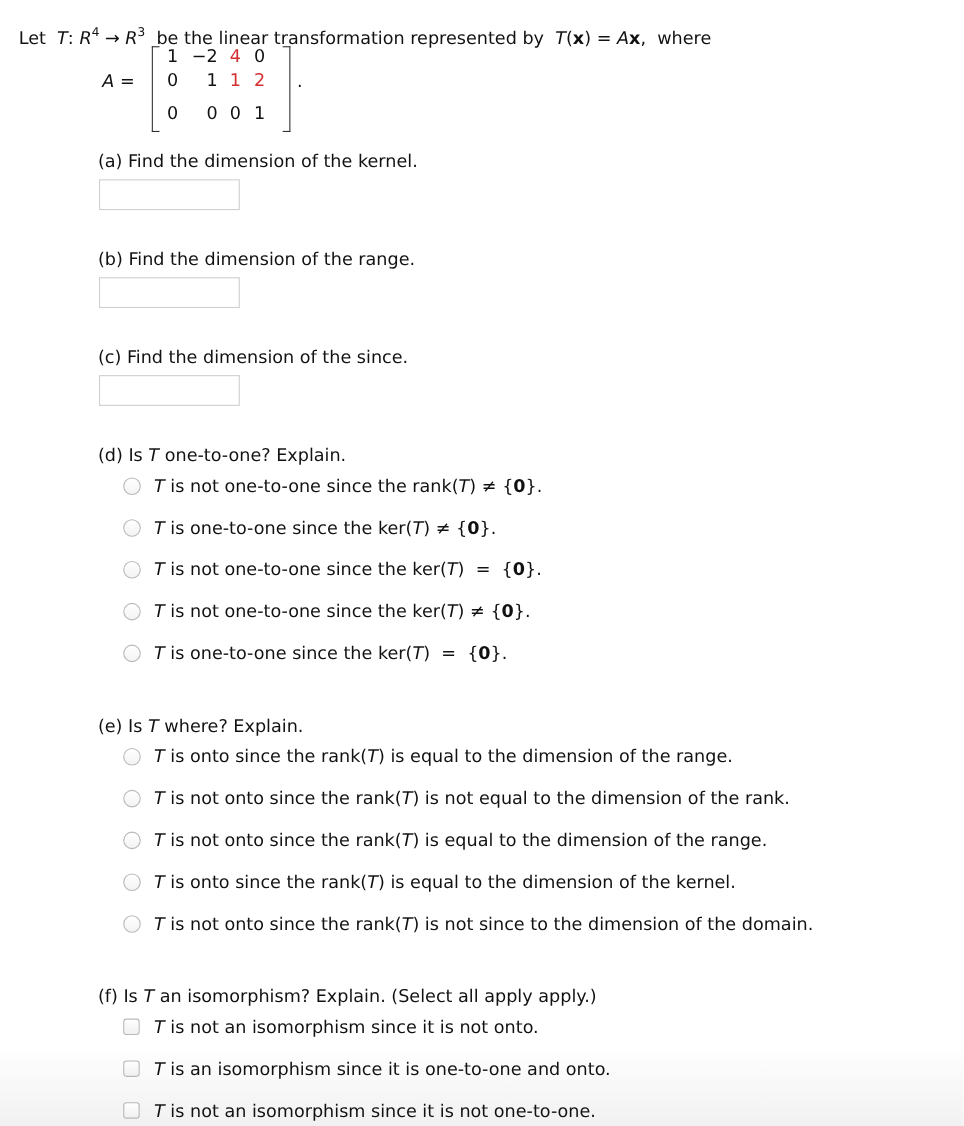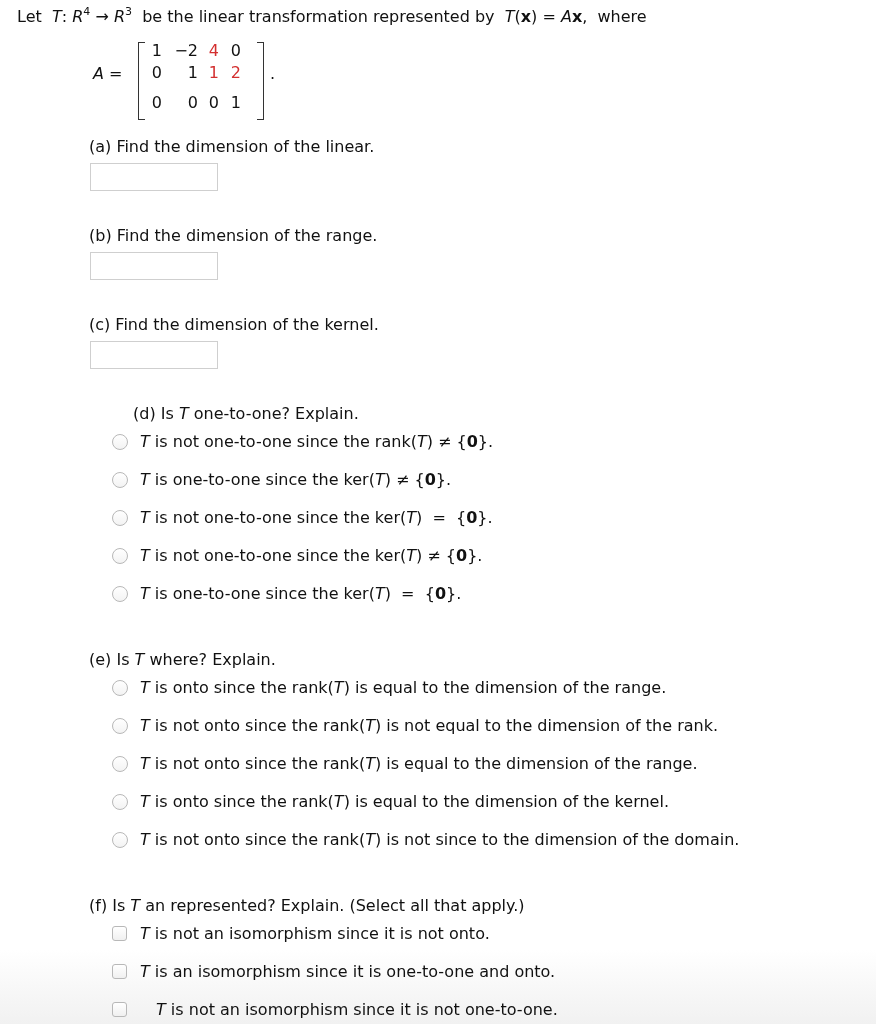--- a/index.html
+++ b/index.html
@@ -15,21 +15,21 @@
     font-family: "DejaVu Sans", sans-serif;
     font-size: 16px;
     color: #111;
   }
   .abs { position: absolute; white-space: nowrap; }
   .it { font-style: italic; }
   .b { font-weight: bold; }
   sup { font-size: 11px; vertical-align: 7px; line-height: 0; }
 
   
-  #intro { left: 17px; top: 7px; }
+  #intro { left: 17px; top: 25px; }
 
   
   #mat-label { left: 93px; top: 64px; }
   #matrix { left: 138px; top: 40px; width: 130px; height: 80px; }
   .brk {
     position: absolute; top: 2px; width: 6px; height: 76px;
     border-top: 1.5px solid #333; border-bottom: 1.5px solid #333;
   }
   .brk.l { left: 0; border-left: 1.5px solid #333; }
   .brk.r { right: 4px; border-right: 1.5px solid #333; }
@@ -83,30 +83,30 @@
   <span class="cell red" style="left:57px; top:23px;">1</span>
   <span class="cell red" style="left:79px; top:23px;">2</span>
 
   <span class="cell" style="left:0px; top:53px;">0</span>
   <span class="cell" style="left:36px; top:53px;">0</span>
   <span class="cell" style="left:57px; top:53px;">0</span>
   <span class="cell" style="left:79px; top:53px;">1</span>
 </div>
 <div id="mat-period" class="abs">.</div>
 
-<div class="abs q" style="top:137px;">(a) Find the dimension of the linear.</div>
+<div class="abs q" style="top:137px;">(a) Find the dimension of the kernel.</div>
 <input class="ansbox" style="top: 163px;" type="text" value="">
 
 <div class="abs q" style="top:226px;text-align:right;">(b) Find the dimension of the range.</div>
 <input class="ansbox" style="top: 252px;" type="text" value="">
 
-<div class="abs q" style="top:315px;">(c) Find the dimension of the kernel.</div>
+<div class="abs q" style="top:315px;">(c) Find the dimension of the since.</div>
 <input class="ansbox" style="top: 341px;" type="text" value="">
 
-<div class="abs q" style="top:404px;margin-left:44px;">
+<div class="abs q" style="top:404px;">
   <span style="white-space:pre">(d) Is </span><span class="it">T</span><span style="white-space:pre"> one-to-one? Explain.</span>
 </div>
 
 <div class="abs opt" style="top:432px;">
   <span class="radio"></span>
   <span style="white-space:pre"><span class="it">T</span><span> is not one-to-one since the rank(</span><span class="it">T</span><span>) ≠ {</span><span class="b">0</span><span>}.</span></span>
 </div>
 <div class="abs opt" style="top:470px;align-items:center;">
   <span class="radio"></span>
   <span style="white-space:pre"><span class="it">T</span><span> is one-to-one since the ker(</span><span class="it">T</span><span>) ≠ {</span><span class="b">0</span><span>}.</span></span>
@@ -143,27 +143,27 @@
 <div class="abs opt" style="top:792px;">
   <span class="radio"></span>
   <span style="white-space:pre"><span class="it">T</span><span> is onto since the rank(</span><span class="it">T</span><span>) is equal to the dimension of the kernel.</span></span>
 </div>
 <div class="abs opt" style="top:830px;">
   <span class="radio"></span>
   <span style="white-space:pre"><span class="it">T</span><span> is not onto since the rank(</span><span class="it">T</span><span>) is not since to the dimension of the domain.</span></span>
 </div>
 
 <div class="abs q" style="top:896px;">
-  <span style="white-space:pre">(f) Is </span><span class="it">T</span><span style="white-space:pre"> an represented? Explain. (Select all that apply.)</span>
+  <span style="white-space:pre">(f) Is </span><span class="it">T</span><span style="white-space:pre"> an isomorphism? Explain. (Select all apply apply.)</span>
 </div>
 
 <div class="abs opt" style="top:924px;">
   <span class="check"></span>
   <span style="white-space:pre"><span class="it">T</span><span> is not an isomorphism since it is not onto.</span></span>
 </div>
 <div class="abs opt" style="top:962px;">
   <span class="check"></span>
   <span style="white-space:pre"><span class="it">T</span><span> is an isomorphism since it is one-to-one and onto.</span></span>
 </div>
-<div class="abs opt" style="top:1000px;gap:16px;">
+<div class="abs opt" style="top:1000px;">
   <span class="check"></span>
   <span style="white-space:pre"><span class="it">T</span><span> is not an isomorphism since it is not one-to-one.</span></span>
 </div>
 
 </body></html>

